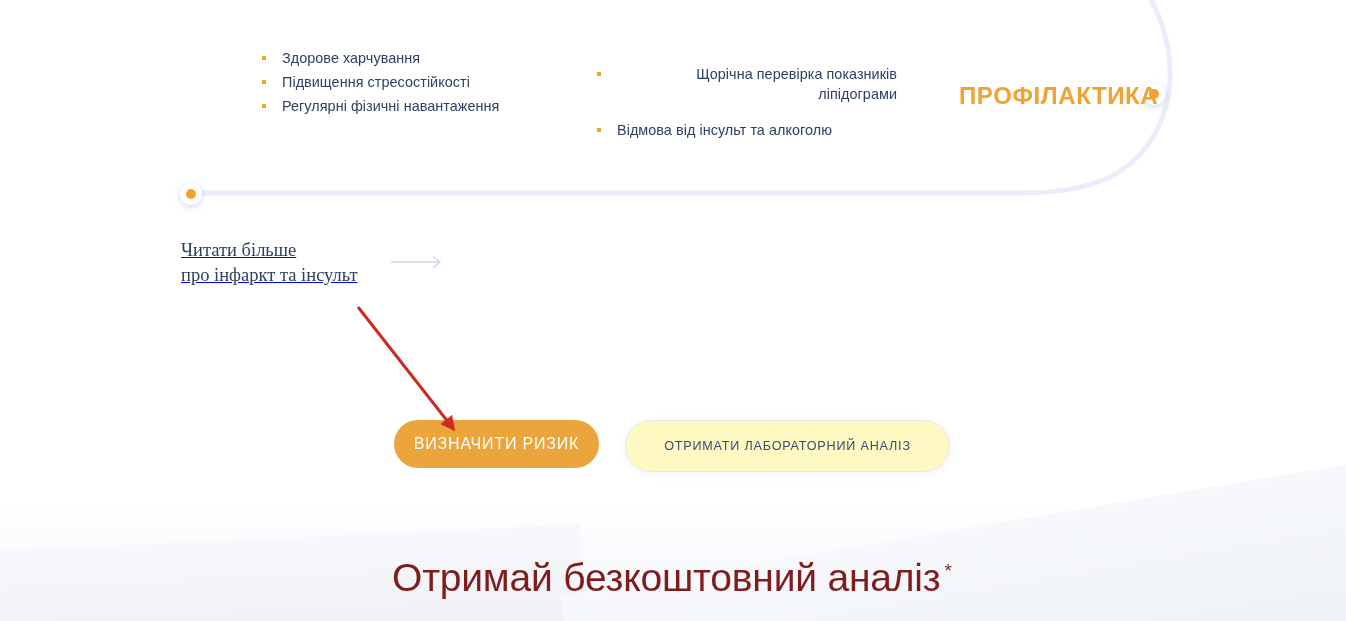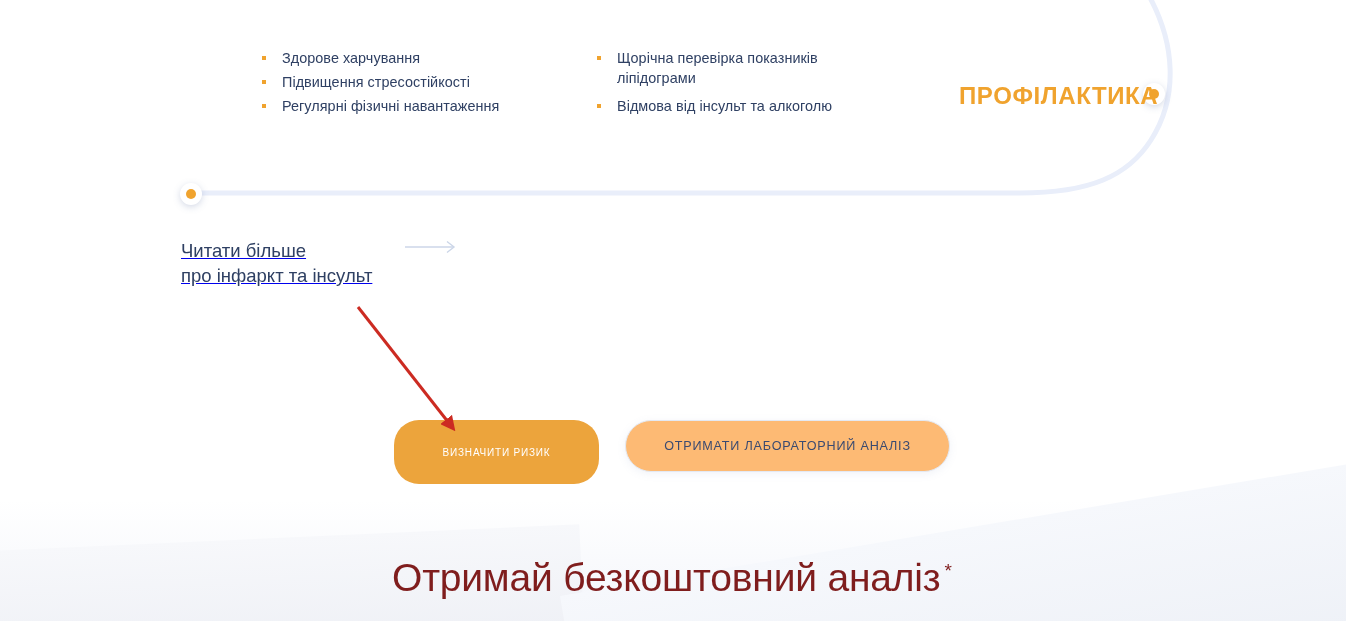--- a/index.html
+++ b/index.html
@@ -89,21 +89,21 @@
     left: 959px;
     top: 82px;
     font-size: 24px;
     font-weight: bold;
     letter-spacing: 0.6px;
     color: #f0a32e;
     white-space: nowrap;
   }
 
   
-  .bullet-col { position: absolute; }
+  .bullet-col { position: absolute; text-align: right; }
   #bullets-col-1 { left: 262px; top: 48px; width: 310px; }
   #bullets-col-2 { left: 597px; top: 48px; width: 300px; }
 
   .bullet-item {
     display: flex;
     align-items: flex-start;
     margin-bottom: 4px;
   }
   .bullet-dot {
     flex: 0 0 auto;
@@ -112,67 +112,68 @@
     background: #f0a32e;
     margin-top: 8px;
     margin-right: 16px;
   }
   .bullet-text {
     font-size: 14.4px;
     line-height: 20px;
     color: #2f4063;
     letter-spacing: 0.05px;
   }
-  #bullets-col-2 .bullet-item { margin-bottom: 8px; }
+  #bullets-col-2 .bullet-item { margin-bottom: 8px; margin-top: 16px; }
 
   
   #read-more {
     position: absolute;
     left: 181px;
     top: 238px;
     display: flex;
-    align-items: flex-start;
+    align-items: center;
+    font-family: Liberation Serif, serif;
   }
   #read-more-text {
     font-size: 18.5px;
     line-height: 25px;
     color: #2f4063;
     white-space: pre-line;
   }
   #read-more-arrow {
     margin-left: 33px;
     margin-top: 2px;
   }
 
   
   #btn-determine-risk {
     position: absolute;
     left: 394px;
     top: 420px;
     width: 205px;
-    height: 64px;
+    height: 48px;
     border: none;
     border-radius: 25px;
     background: #eca43c;
     color: #ffffff;
-    font-size: 10px;
+    font-size: 16px;
     font-family: "Liberation Sans", sans-serif;
     letter-spacing: 0.8px;
     cursor: pointer;
     padding: 0;
   }
   #btn-lab-analysis {
     position: absolute;
     left: 625px;
     top: 420px;
     width: 325px;
     height: 52px;
     border: 1px solid #e4e9f2;
     border-radius: 26px;
-    background: #fdba74;
+    background: #fef9c3;
     color: #3a4a70;
     font-size: 12.6px;
     font-family: "Liberation Sans", sans-serif;
     letter-spacing: 0.8px;
     cursor: pointer;
     box-shadow: 0 2px 8px rgba(120,140,185,0.10);
     padding: 0;
     text-align: center;
   }
 

